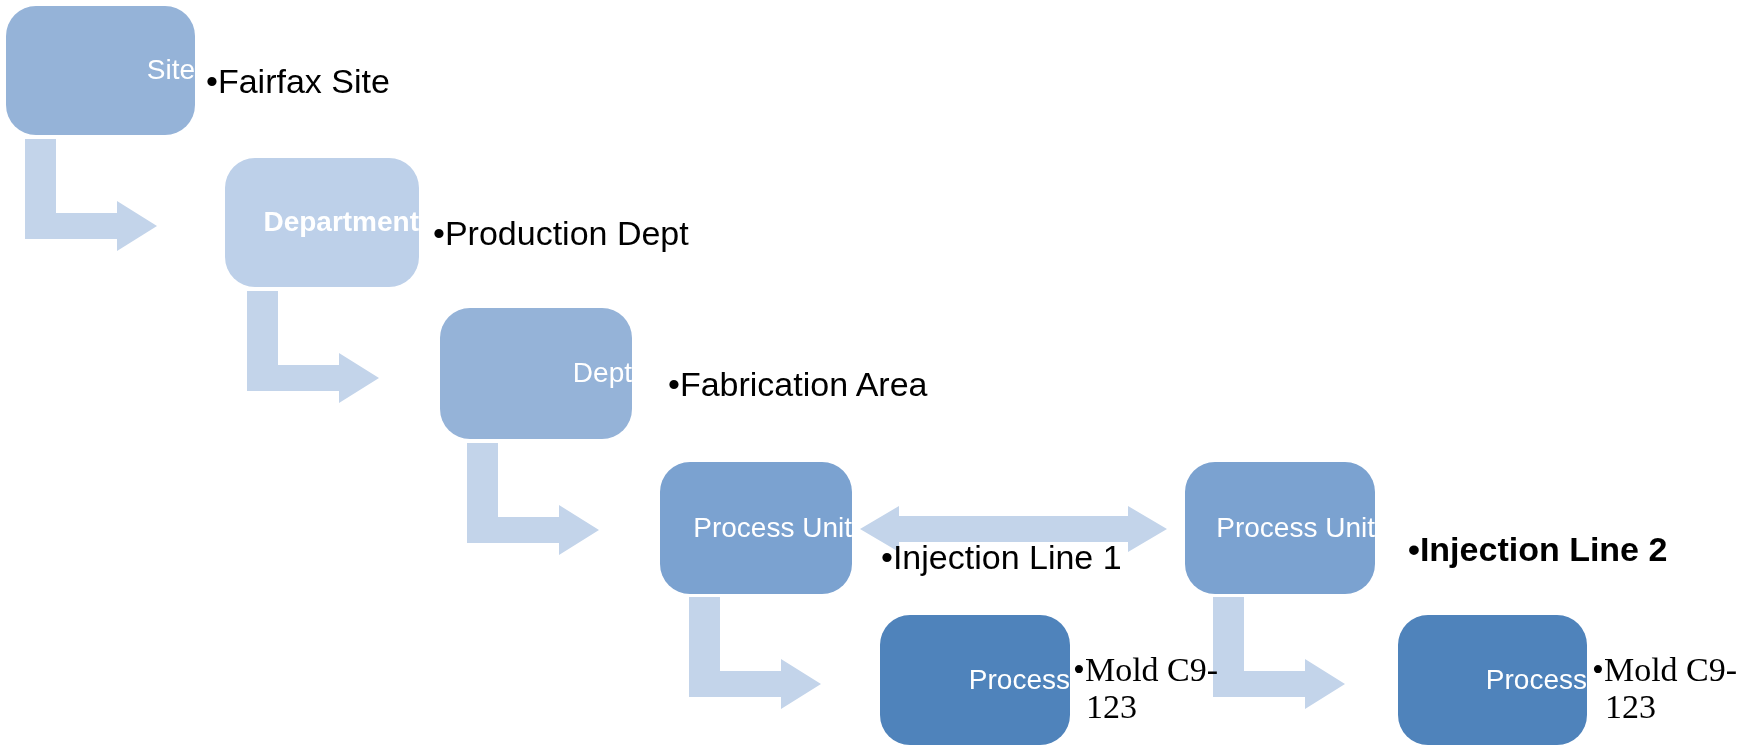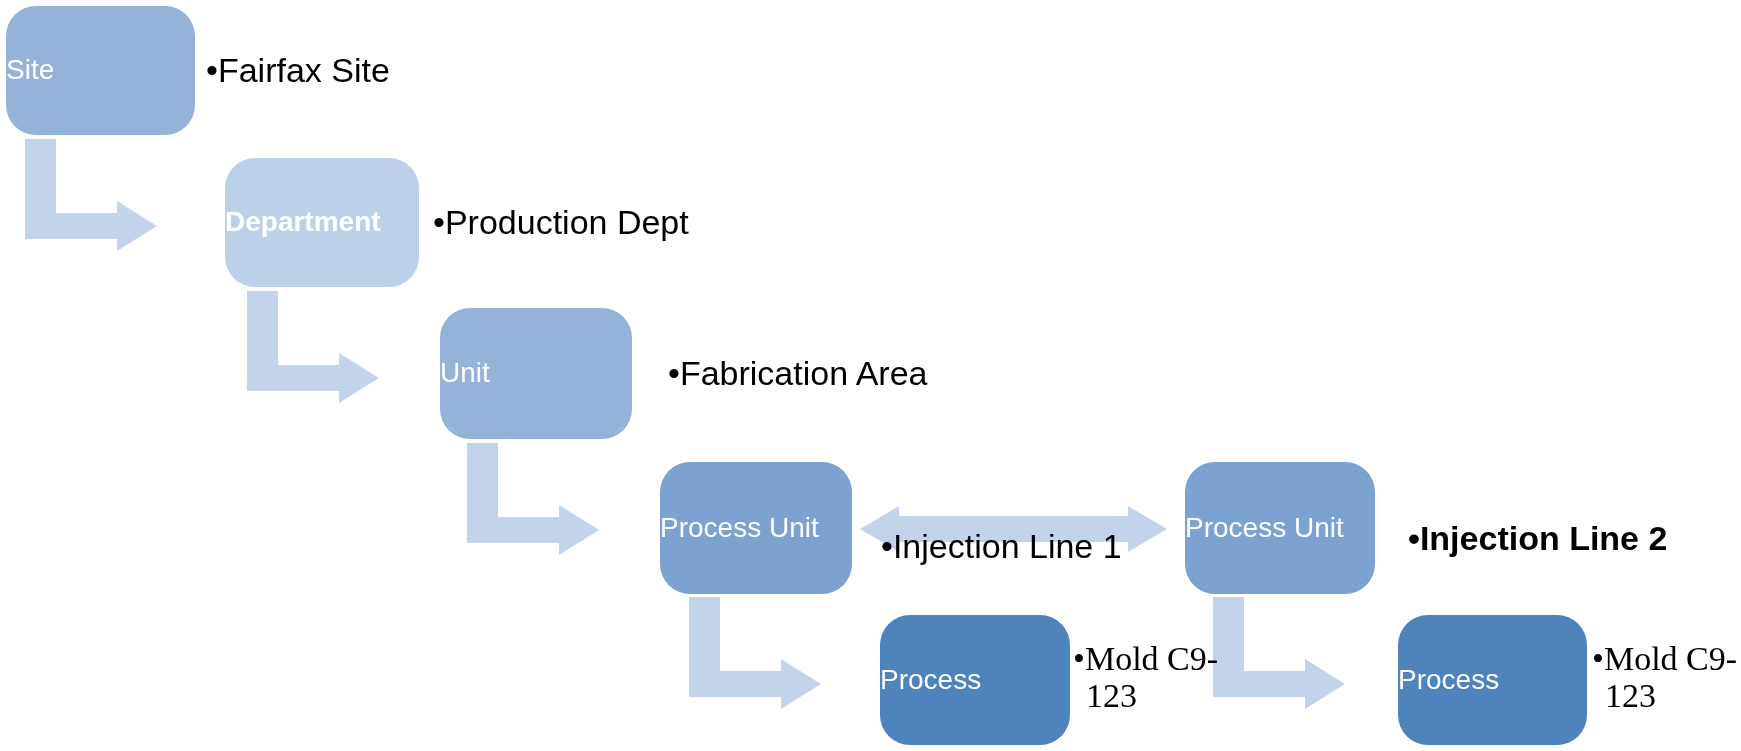--- a/index.html
+++ b/index.html
@@ -10,29 +10,30 @@
     background:#ffffff;
     font-family:"Liberation Sans", sans-serif;
     overflow:hidden;
   }
   svg.arrow-layer { position:absolute; left:0; top:0; width:1741px; height:751px; }
   .node {
     position:absolute;
     border-radius:30px;
     display:flex;
     align-items:center;
-    justify-content:flex-start;
+    justify-content:flex-end;
   }
   .node-label { color:#ffffff; font-size:28px; line-height:1.1; text-align:center; }
   .annotation {
     position:absolute;
     color:#000000;
     font-size:34px;
     line-height:37px;
     white-space:nowrap;
+    margin-top:11px;
   }
   .annotation.wrap {
     white-space:normal;
     width:150px;
     padding-left:13px;
     text-indent:-13px;
     font-family:Liberation Serif, serif;
   }
   
   .pos-site          { left:6px;    top:6px;   width:189px; height:129px; }
@@ -67,21 +68,21 @@
 
   <div class="node pos-site" style="background-color: rgb(149, 179, 216);">
     <span class="node-label">Site</span>
   </div>
 
   <div class="node pos-department" style="background-color: rgb(189, 208, 233); font-weight: bold;">
     <span class="node-label">Department</span>
   </div>
 
   <div class="node pos-area" style="background-color: rgb(149, 179, 216);">
-    <span class="node-label">Unit</span>
+    <span class="node-label">Dept</span>
   </div>
 
   <div class="node pos-process-unit-1" style="background-color: rgb(123, 162, 208);">
     <span class="node-label">Process Unit</span>
   </div>
 
   <div class="node pos-process-unit-2" style="background-color: rgb(123, 162, 208);">
     <span class="node-label">Process Unit</span>
   </div>
 

